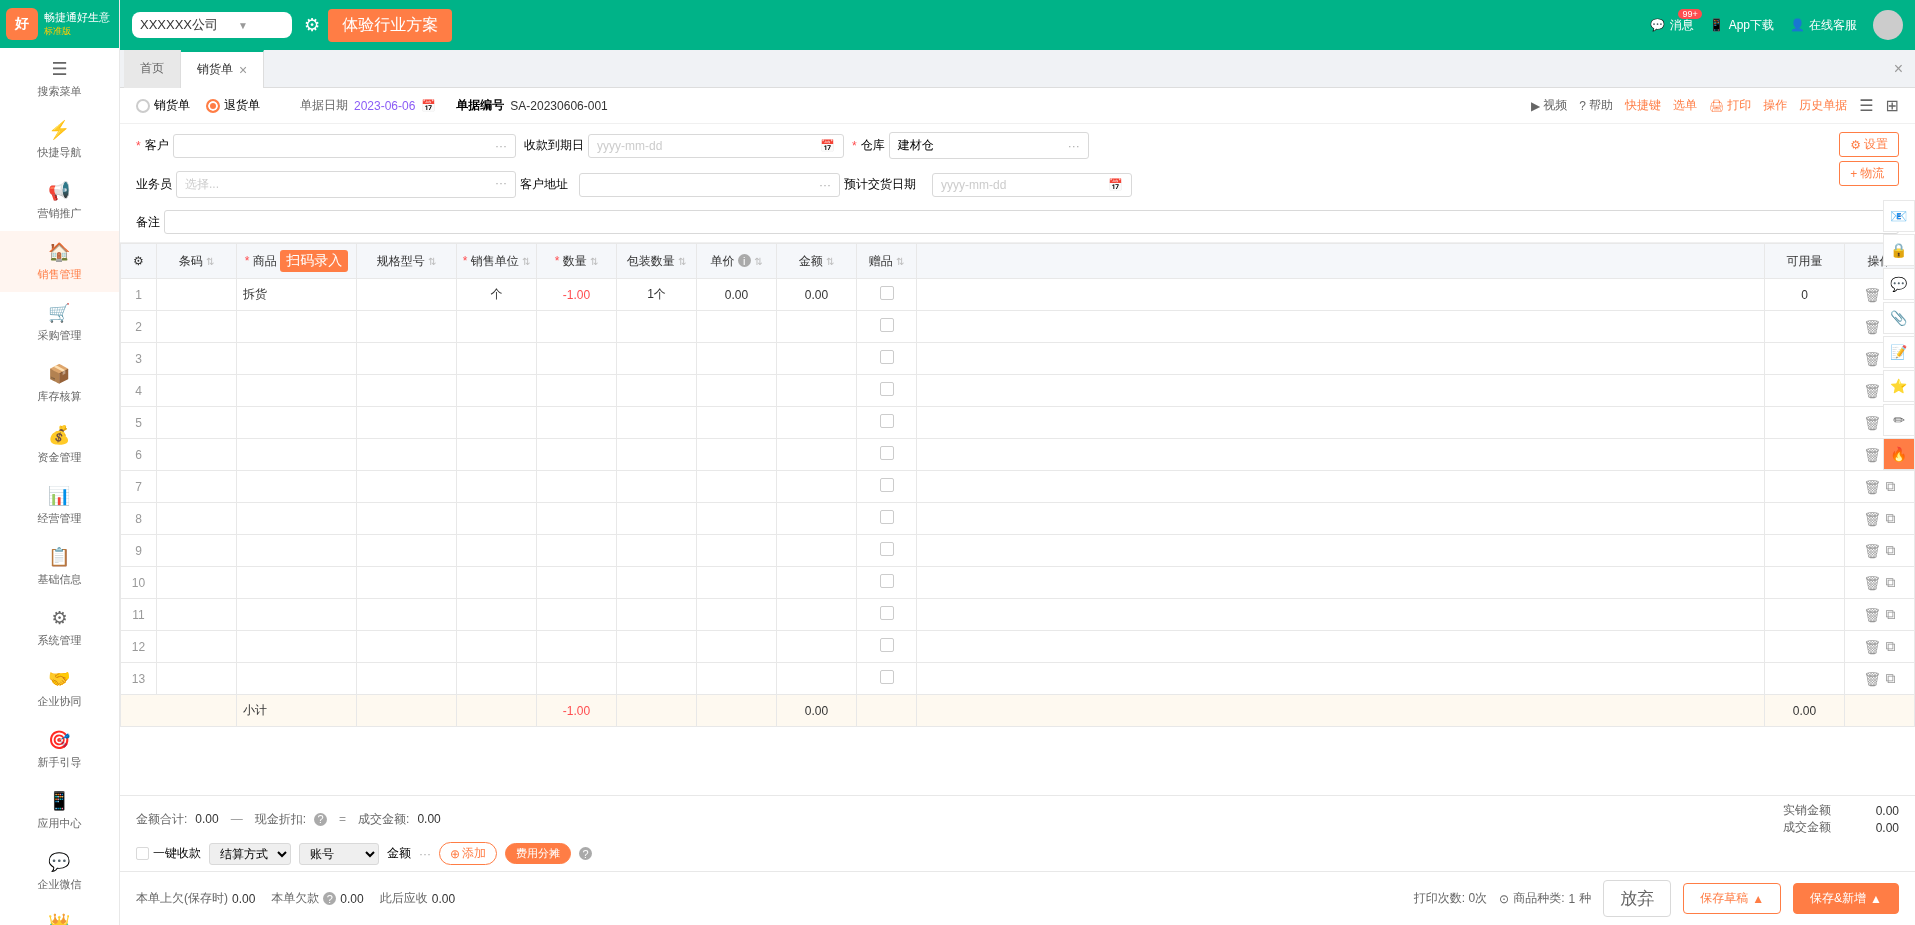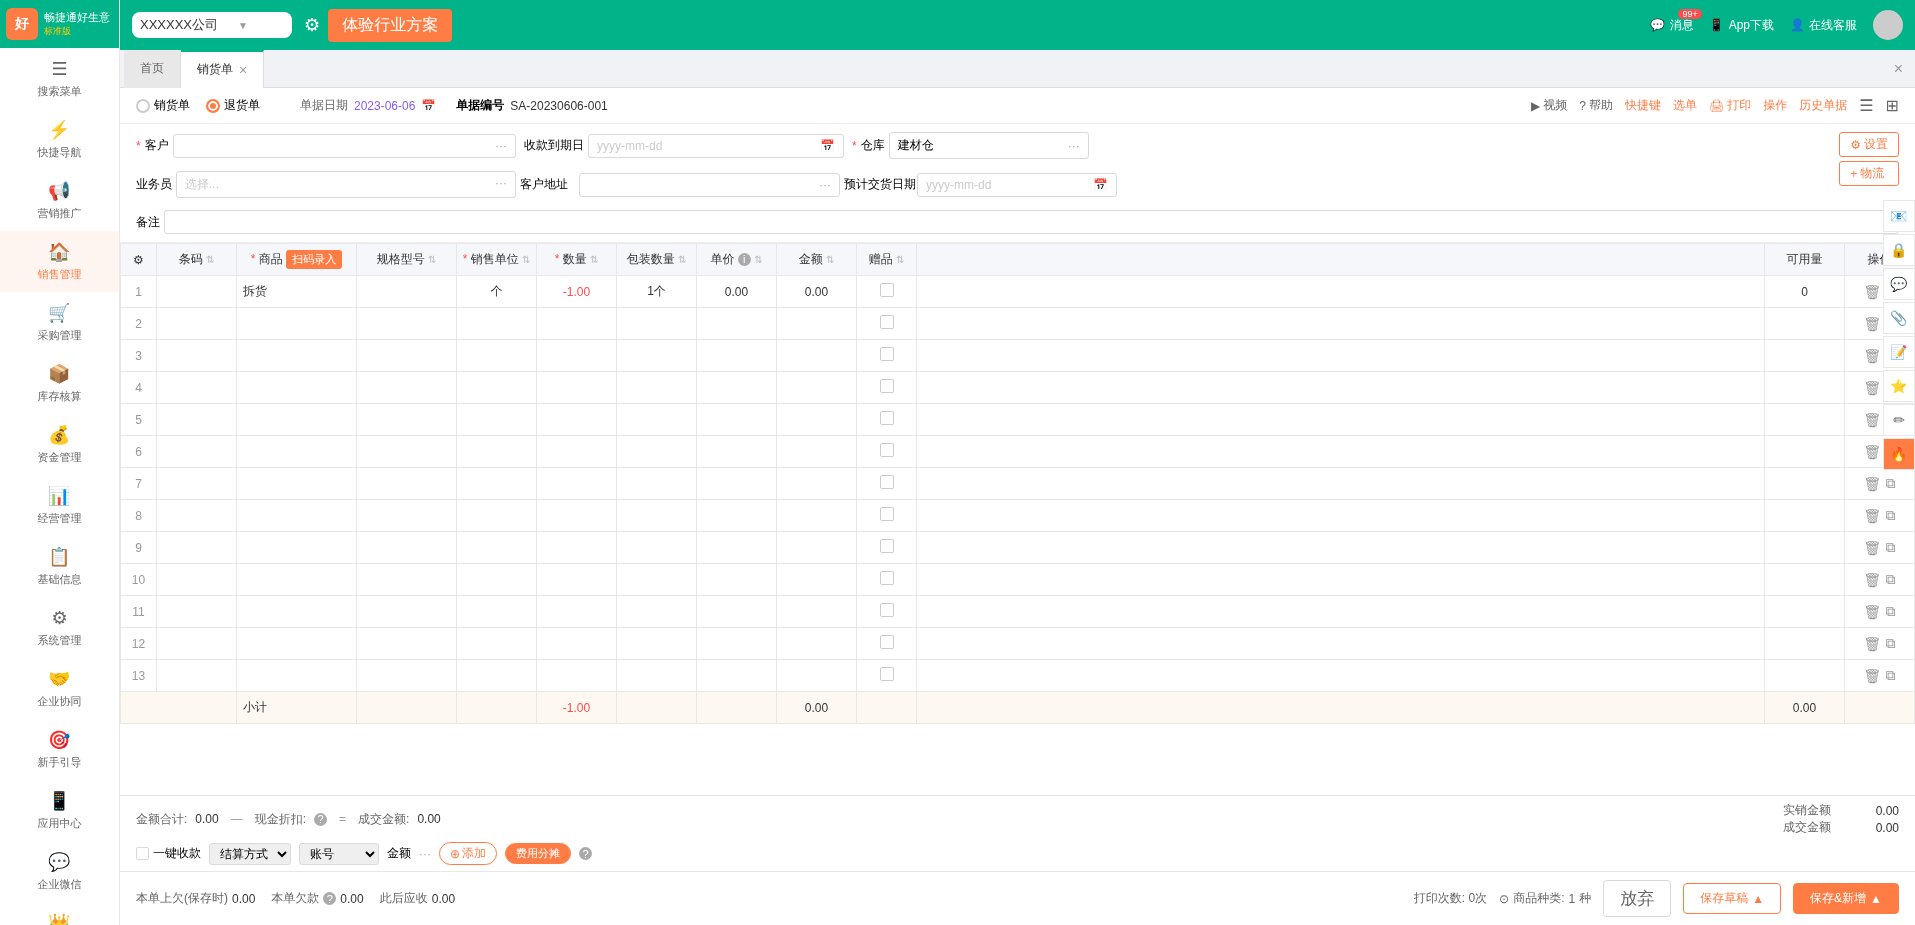--- a/index.html
+++ b/index.html
@@ -77,21 +77,21 @@
     .col-product { width: 120px; }
     .col-spec { width: 100px; }
     .col-unit { width: 80px; }
     .col-qty { width: 80px; }
     .col-pkgqty { width: 80px; }
     .col-price { width: 80px; }
     .col-amount { width: 80px; }
     .col-gift { width: 60px; }
     .col-available { width: 80px; }
     .col-ops { width: 70px; }
-    .scan-btn { background: #ff7d45; color: #fff; border: none; border-radius: 3px; padding: 2px 6px; cursor: pointer; font-size: 11px; text-align: center; }
+    .scan-btn { background: #ff7d45; color: #fff; border: none; border-radius: 3px; padding: 2px 6px; cursor: pointer; font-size: 14px; text-align: center; }
     .subtotal-row td { background: #fef9f0; font-weight: 500; }
     .ops-icons { display: flex; align-items: center; justify-content: center; gap: 4px; }
     .op-icon { color: #999; cursor: pointer; font-size: 14px; }
 
     
     .footer-area { background: #fff; border-top: 1px solid #e8e8e8; padding: 6px 16px; }
     .footer-row1 { display: flex; align-items: center; gap: 8px; margin-bottom: 6px; }
     .footer-total-label { color: #666; }
     .footer-total-value { color: #333; font-weight: 500; }
     .footer-dash { color: #999; margin: 0 4px; }
@@ -331,21 +331,21 @@
             <span style="color:#aaa;">···</span>
           </div>
         </div>
         <div style="display:flex;align-items:center;gap:11px;min-width:320px;">
           <span>客户地址</span>
           <div style="flex:1;border:1px solid #d9d9d9;border-radius:3px;padding:4px 8px;min-width:200px;display:flex;align-items:center;justify-content:space-between;">
             <span></span>
             <span style="color:#aaa;">···</span>
           </div>
         </div>
-        <div style="display:flex;align-items:center;gap:1px;">
+        <div style="display:flex;align-items:center;gap:16px;">
           <span>预计交货日期</span>
           <div style="border:1px solid #d9d9d9;border-radius:3px;padding:4px 8px;min-width:200px;display:flex;align-items:center;justify-content:space-between;">
             <span style="color:#ccc;">yyyy-mm-dd</span>
             <span class="calendar-icon">📅</span>
           </div>
         </div>
       </div>
 
       <div style="display:flex;align-items:center;gap:4px;margin-top:4px;width:100%;">
         <span>备注</span>

